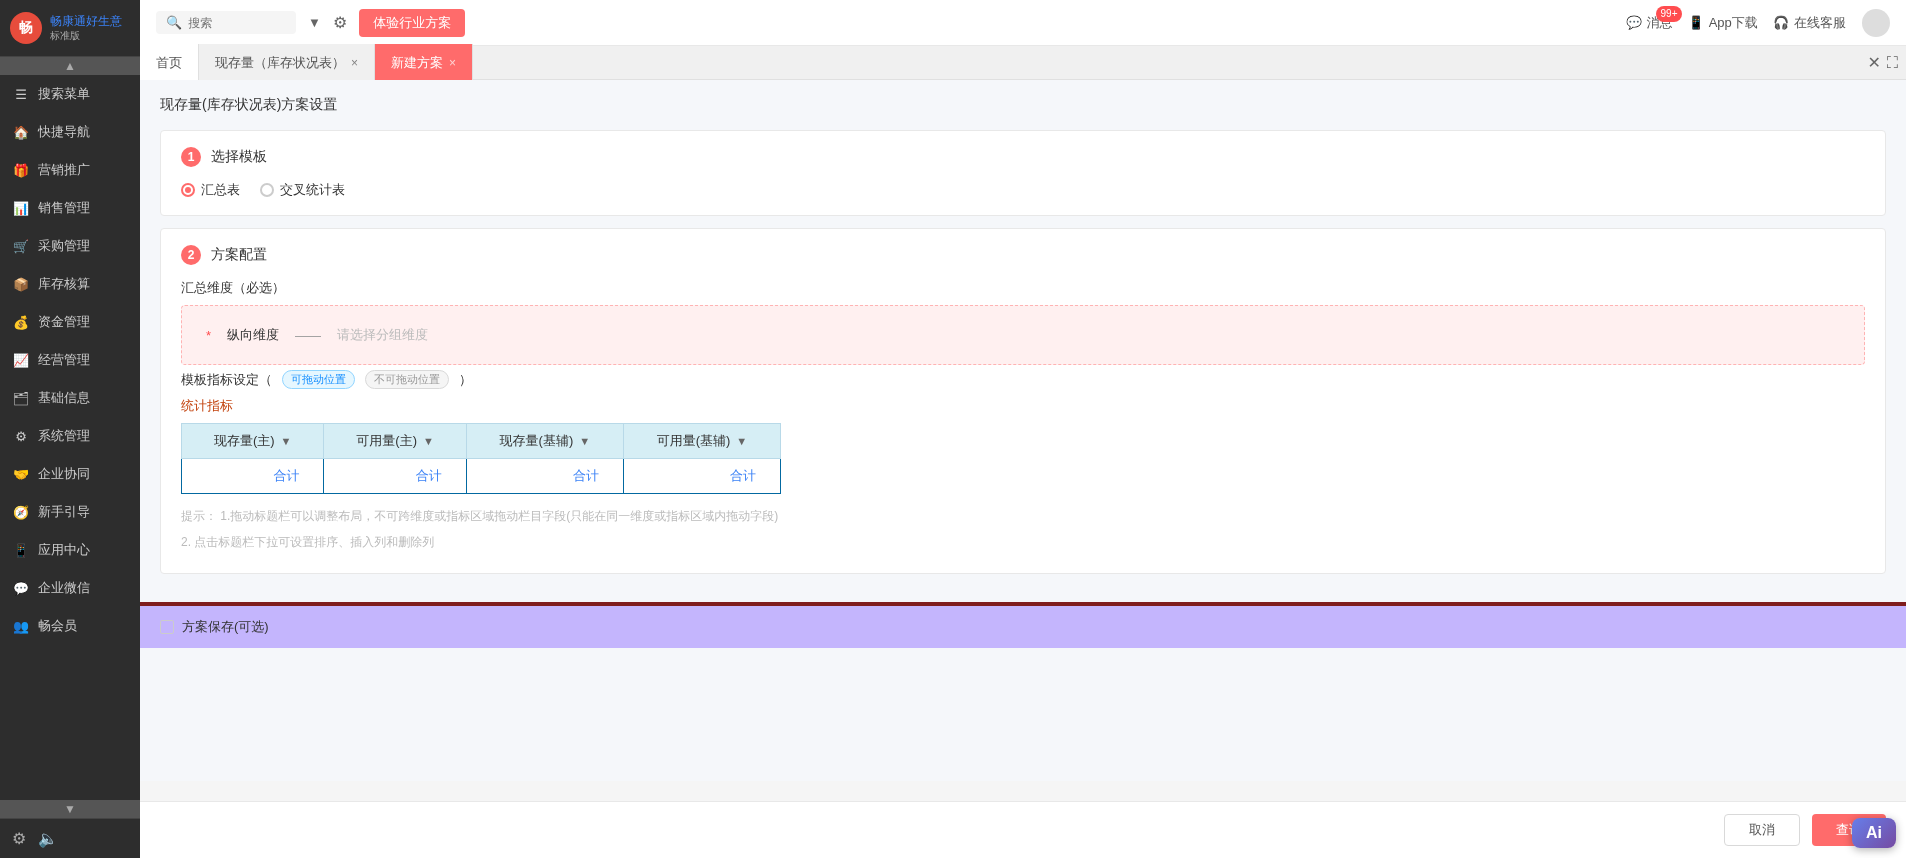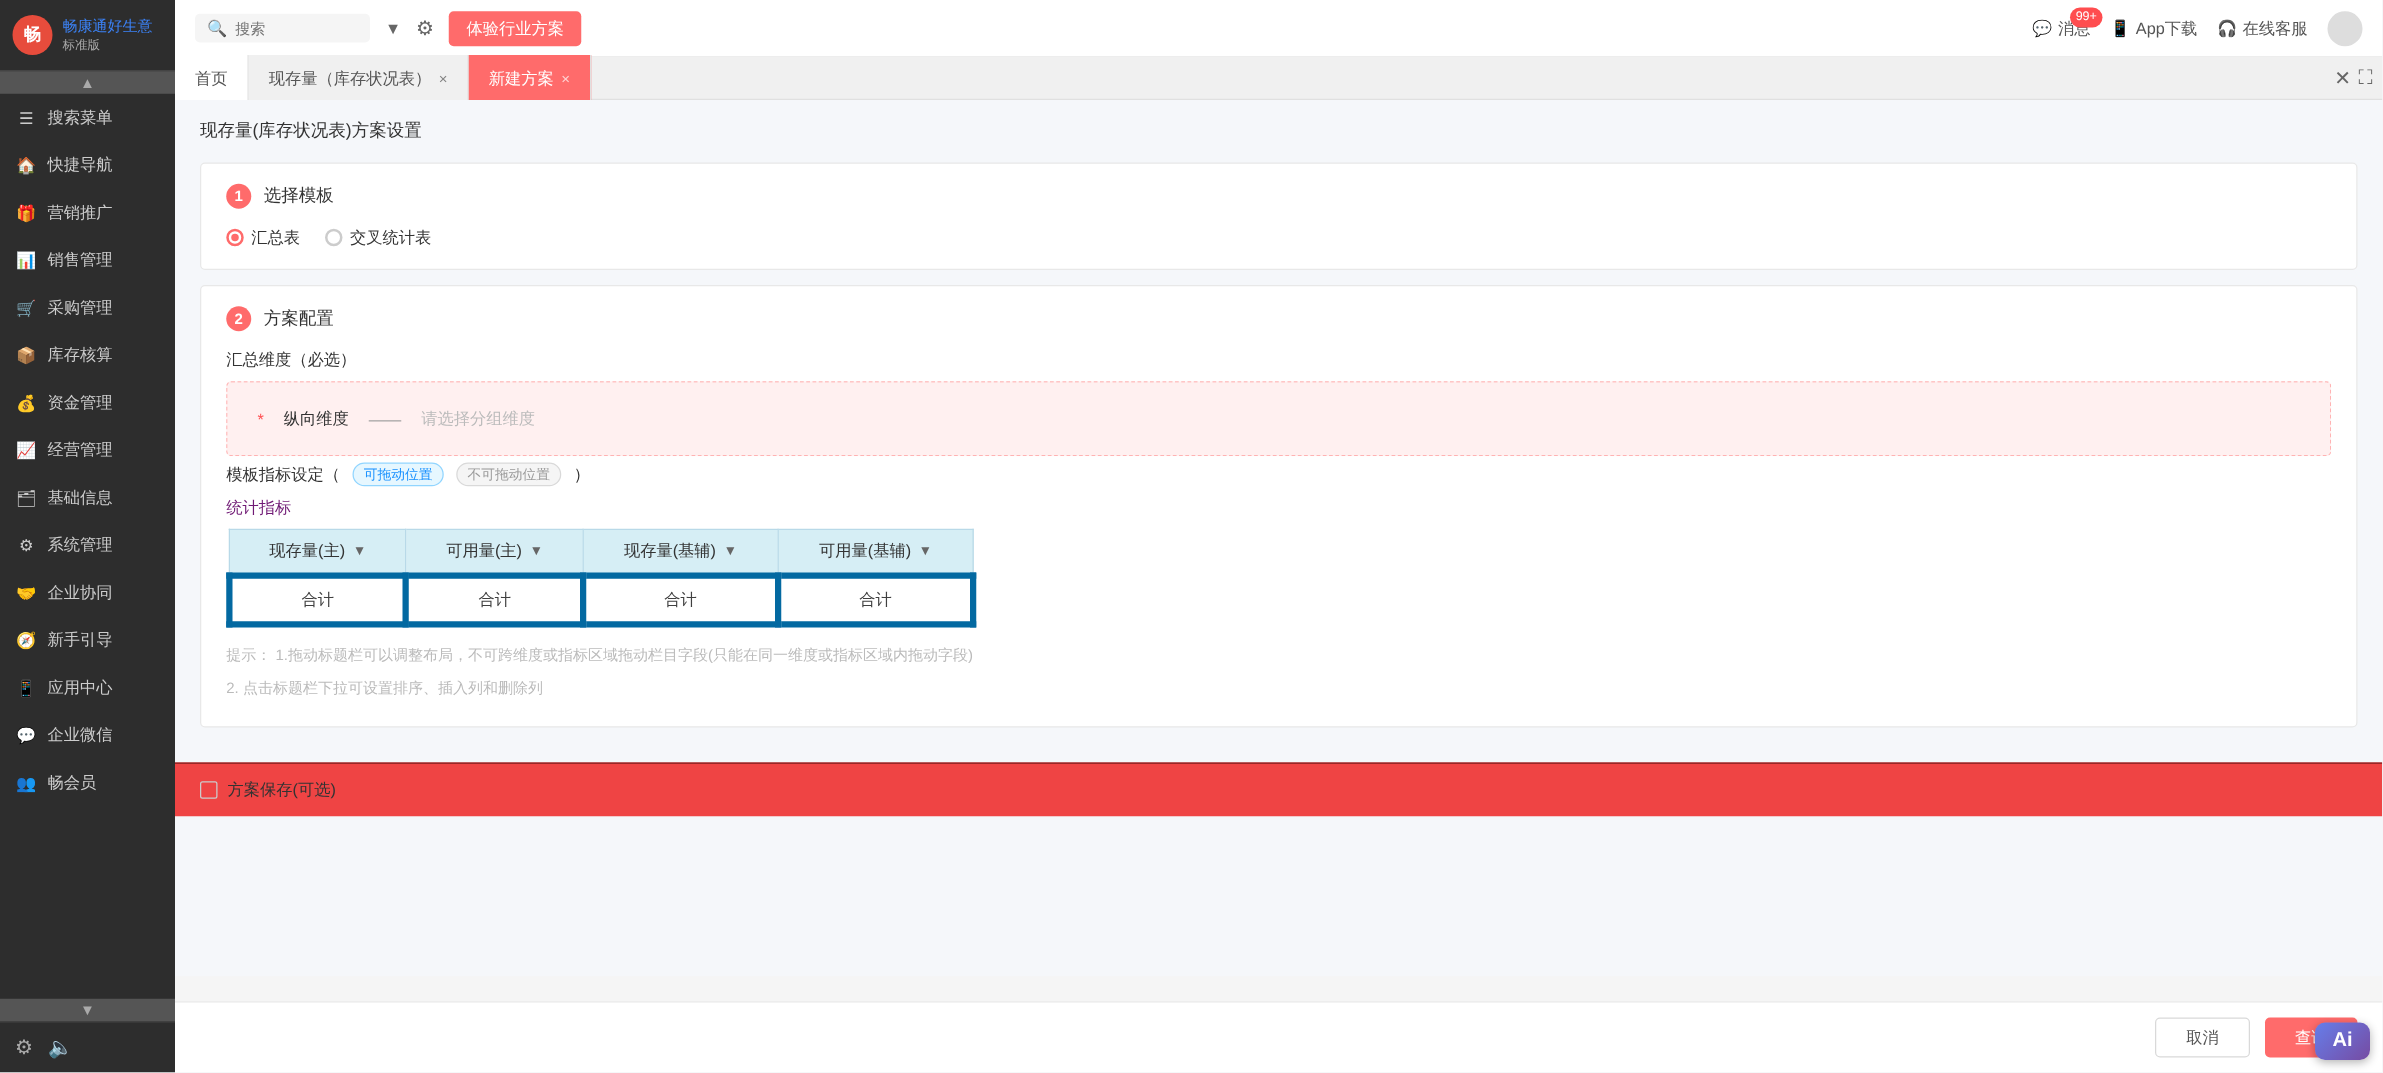--- a/index.html
+++ b/index.html
@@ -136,40 +136,40 @@
     .drag-badge {
       background: #e6f7ff; border: 1px solid #91d5ff; border-radius: 10px;
       padding: 1px 8px; font-size: 11px; color: #1890ff;
     }
     .no-drag-badge {
       background: #f5f5f5; border: 1px solid #d9d9d9; border-radius: 10px;
       padding: 1px 8px; font-size: 11px; color: #999;
     }
 
     
-    .stat-section-label { color: #701a75; font-size: 13px; font-weight: 500; margin-bottom: 8px; }
+    .stat-section-label { color: #c2410c; font-size: 13px; font-weight: 500; margin-bottom: 8px; }
     .stat-table { border: 1px solid #d9e8f0; border-collapse: collapse; width: auto; min-width: 600px; }
     .stat-table th {
       background: #d6eef5; border: 1px solid #b8d9e8; padding: 8px 24px;
       font-size: 13px; font-weight: normal; color: #333; text-align: center;
     }
     .stat-table th .th-inner { display: flex; align-items: center; justify-content: center; gap: 6px; }
     .stat-table td {
-      border: 5px solid #0369a1; padding: 8px 24px; text-align: center;
-      font-size: 13px; color: #404040; background: #fff;
+      border: 1px solid #0369a1; padding: 8px 24px; text-align: right;
+      font-size: 13px; color: #3b82f6; background: #fff;
     }
     .col-arrow { color: #666; font-size: 11px; cursor: pointer; }
 
     
     .tips { margin-top: 12px; color: #bbb; font-size: 12px; line-height: 1.8; }
     .tips .tip-item { margin-bottom: 4px; }
 
     
     .save-checkbox-area {
-      background: #ef4444; border-top: 1px solid #7f1d1d;
+      background: #c4b5fd; border-top: 4px solid #7f1d1d;
       padding: 12px 20px; display: flex; align-items: center; gap: 8px;
       flex-shrink: 0;
     }
     .checkbox-box {
       width: 14px; height: 14px; border: 1px solid #ccc; border-radius: 2px;
       cursor: pointer; flex-shrink: 0;
     }
     .save-label { font-size: 13px; color: #333; }
 
     

